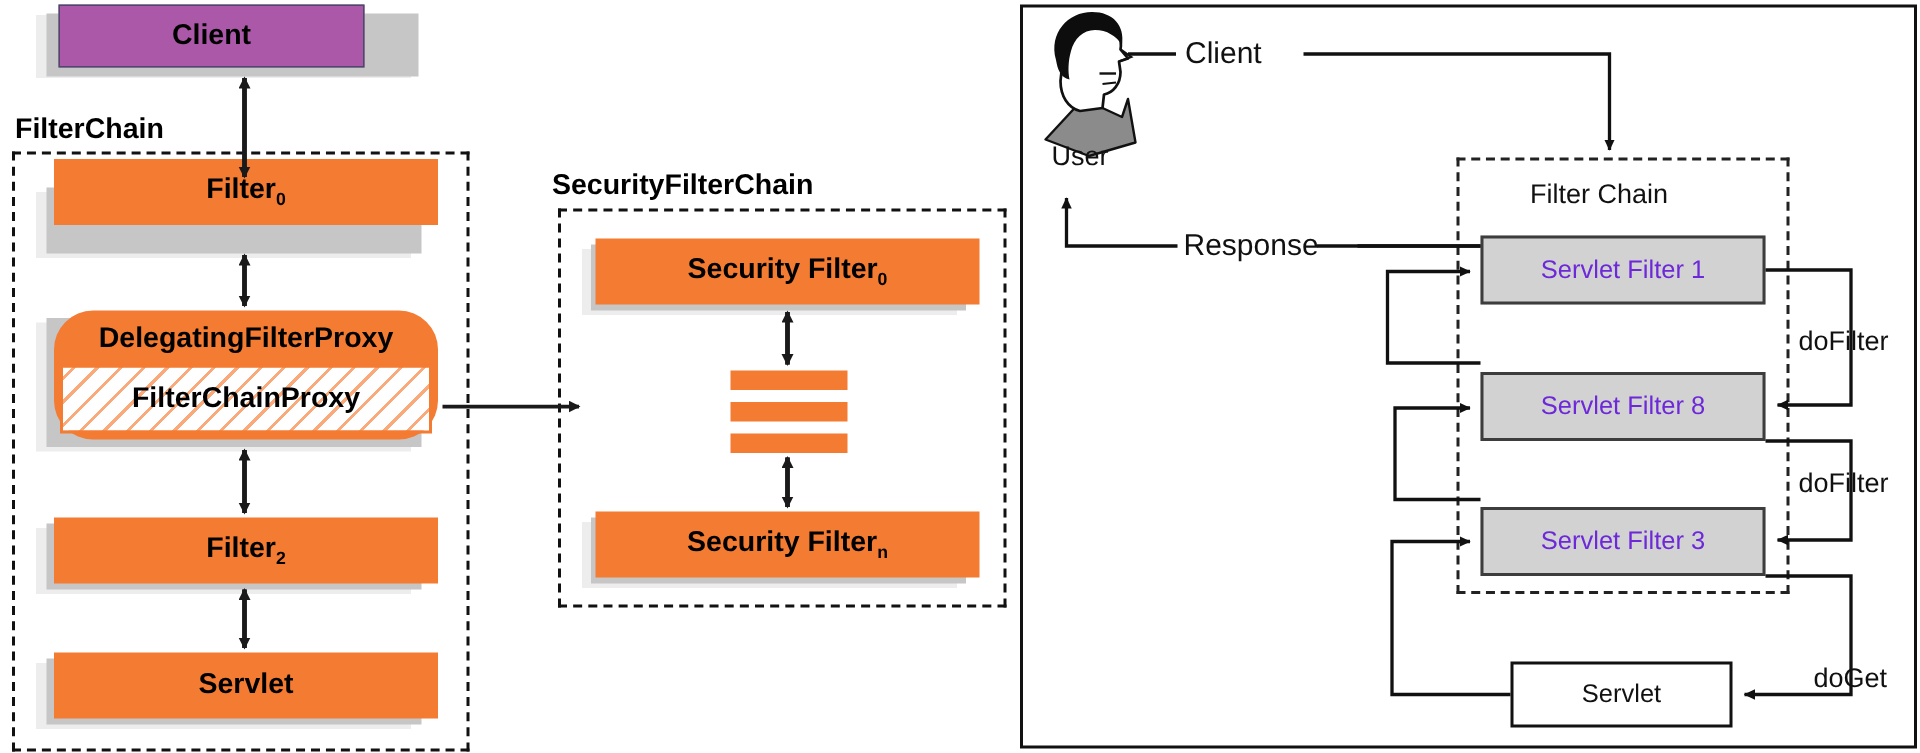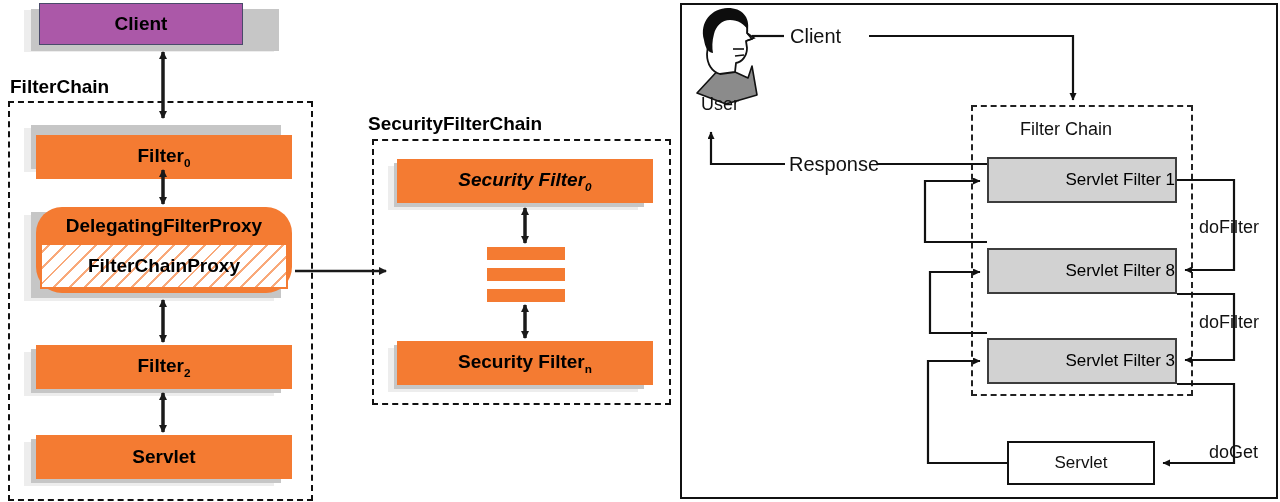--- a/index.html
+++ b/index.html
@@ -29,21 +29,21 @@
              white-space:nowrap;}
 
   .sub{font-size:0.62em;vertical-align:sub;font-weight:bold;}
 
   
   .panel{position:absolute;border:2px solid #111;box-sizing:border-box;
          background:#fff;}
   .dashbox-thin{position:absolute;border:2px dashed #222;box-sizing:border-box;}
   .greybox{position:absolute;box-sizing:border-box;background:#D2D2D2;
            border:2px solid #3d3d3d;display:flex;align-items:center;
-           justify-content:flex-end;font-size:17px;color:#000000;}
+           justify-content:center;font-size:17px;color:#6d28d9;}
   .whitebox{position:absolute;box-sizing:border-box;background:#fff;
             border:2px solid #111;display:flex;align-items:center;
             justify-content:center;font-size:17px;color:#111;}
   .rlabel{position:absolute;font-size:17px;color:#111;white-space:nowrap;}
 
   svg{position:absolute;left:0;top:0;overflow:visible;}
 </style>
 </head>
 <body>
 
@@ -53,21 +53,21 @@
   <div class="dashlabel" style="left:10px;top:76px;">FilterChain</div>
 
   <div class="shadow2" style="left:24px;top:10px;width:250px;height:42px;"></div>
   <div class="shadow" style="left:31px;top:9px;width:248px;height:42px;"></div>
   <div class="node client" style="left:39px;top:3px;width:204px;height:42px;">
     <span>Client</span>
   </div>
 
   <div class="shadow2" style="left:24px;top:128px;width:250px;height:44px;"></div>
   <div class="shadow" style="left:31px;top:125px;width:250px;height:44px;"></div>
-  <div class="node orange" style="left:36px;top:135px;width:256px;height:44px;">
+  <div class="node orange" style="left:36px;top:106px;width:256px;height:44px;">
     <span><span>Filter</span><span class="sub">0</span></span>
   </div>
 
   <div class="shadow2" style="left:24px;top:215px;width:250px;height:86px;"></div>
   <div class="shadow" style="left:31px;top:212px;width:250px;height:86px;"></div>
   <div class="dfp-wrap" style="left:36px;top:207px;width:256px;height:86px;">
     <div class="node" style="left:0;top:0;width:256px;height:38px;font-weight:bold;font-size:19px;">
       <span>DelegatingFilterProxy</span>
     </div>
     <div class="node hatch" style="left:4px;top:36px;width:248px;height:46px;">
@@ -85,21 +85,21 @@
   <div class="shadow" style="left:31px;top:439px;width:250px;height:44px;"></div>
   <div class="node orange" style="left:36px;top:435px;width:256px;height:44px;">
     <span>Servlet</span>
   </div>
 
   <div class="dashbox" style="left:372px;top:139px;width:299px;height:266px;"></div>
   <div class="dashlabel" style="left:368px;top:113px;">SecurityFilterChain</div>
 
   <div class="shadow2" style="left:388px;top:166px;width:250px;height:44px;"></div>
   <div class="shadow" style="left:394px;top:163px;width:250px;height:44px;"></div>
-  <div class="node orange" style="left:397px;top:159px;width:256px;height:44px;font-style:italic;">
+  <div class="node orange" style="left:397px;top:159px;width:256px;height:44px;">
     <span><span>Security Filter</span><span class="sub">0</span></span>
   </div>
 
   <div class="node orange" style="left:487px;top:247px;width:78px;height:13px;"></div>
   <div class="node orange" style="left:487px;top:268px;width:78px;height:13px;"></div>
   <div class="node orange" style="left:487px;top:289px;width:78px;height:13px;"></div>
 
   <div class="shadow2" style="left:388px;top:348px;width:250px;height:44px;"></div>
   <div class="shadow" style="left:394px;top:345px;width:250px;height:44px;"></div>
   <div class="node orange" style="left:397px;top:341px;width:256px;height:44px;">

